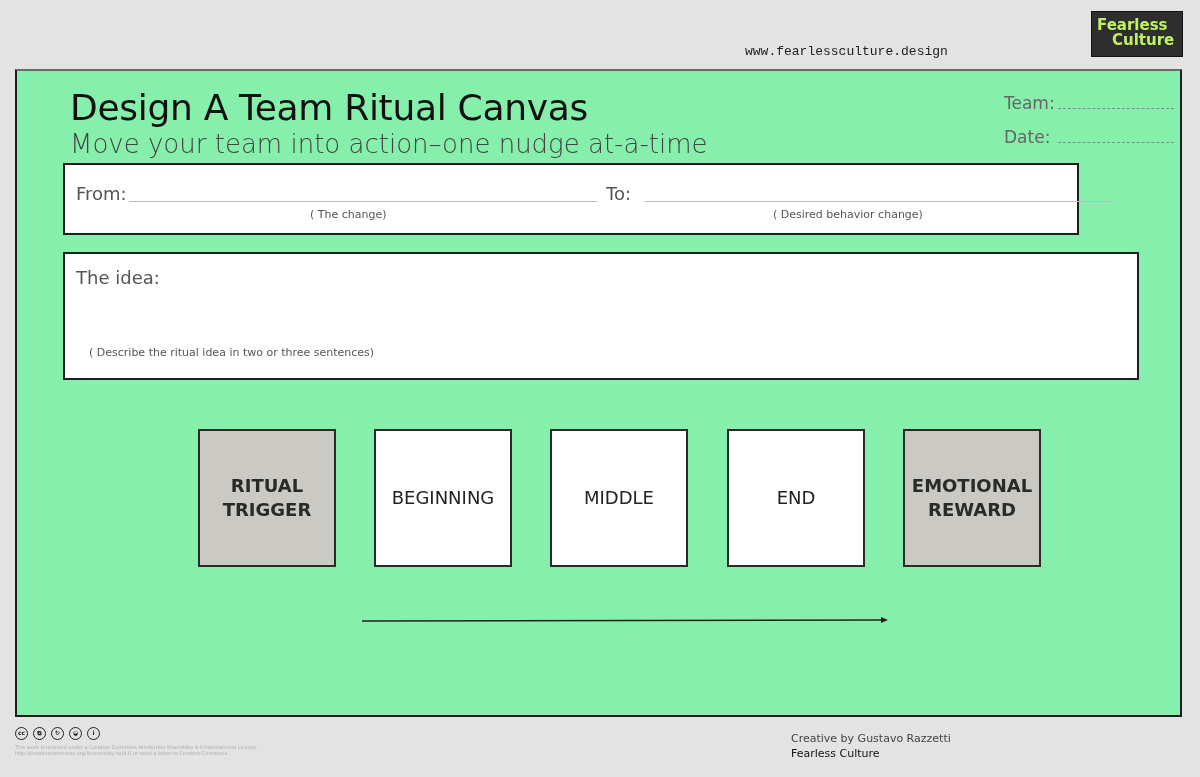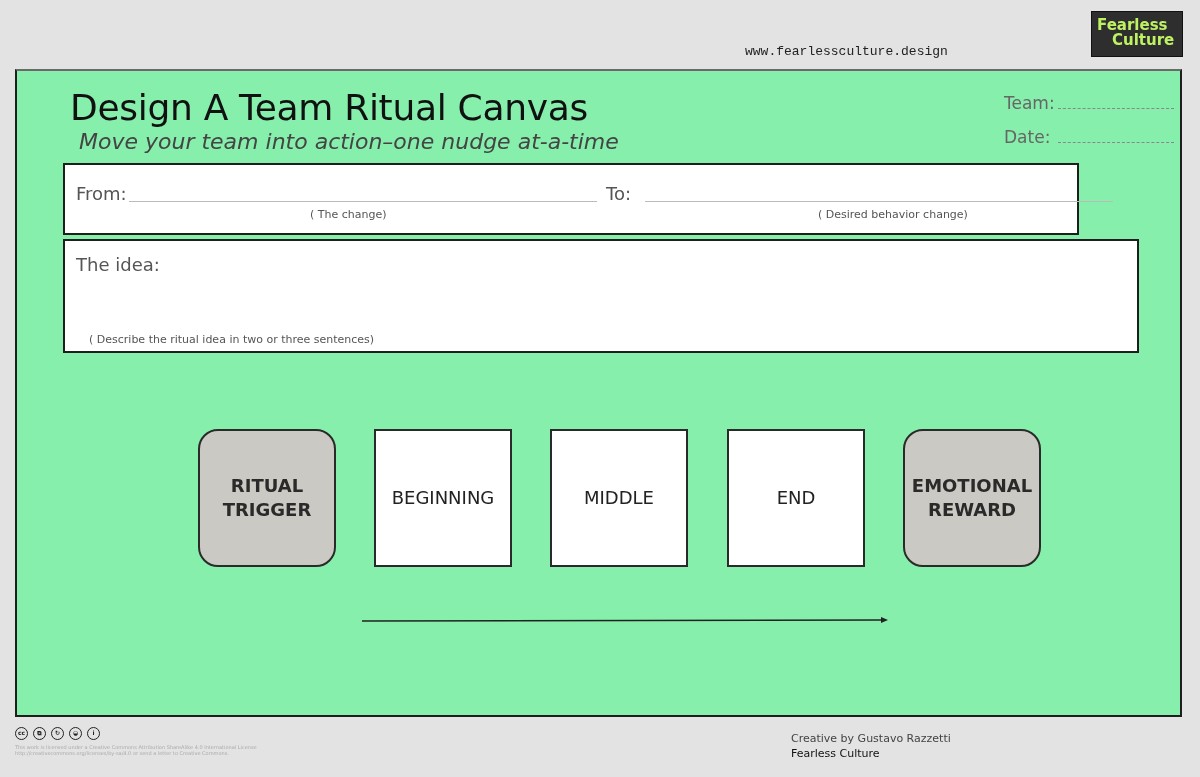--- a/index.html
+++ b/index.html
@@ -6,39 +6,39 @@
   html, body { width: 1200px; height: 777px; overflow: hidden; }
   body { background: #e3e3e3; font-family: "DejaVu Sans", sans-serif; color: #222; position: relative; }
 
   .website { position: absolute; left: 745px; top: 44px; font-family: Liberation Mono, monospace; font-size: 13px; color: #222; }
   .logo { position: absolute; left: 1091px; top: 11px; width: 92px; height: 46px; background: #2e2e2e; border: 1px solid #111; color: #bef264; font-family: "DejaVu Sans", sans-serif; font-weight: bold; font-size: 15px; line-height: 15px; padding: 6px 0 0 5px; }
   .logo .l2 { display: block; padding-left: 15px; }
 
   .canvas { position: absolute; left: 15px; top: 69px; width: 1167px; height: 648px; background: #86efac; border: 2px solid #1e1e1e; border-top-color: #6a6a6a; }
 
   .title { position: absolute; left: 53px; top: 16px; font-size: 36px; font-weight: normal; color: #111; letter-spacing: -0.3px; }
-  .subtitle { position: absolute; left: 62px; top: 58px; font-size: 22px; font-weight: 300; color: #444; font-style: italic; }
+  .subtitle { position: absolute; left: 53px; top: 58px; font-size: 26px; font-weight: 300; color: #444; }
 
   .meta-row { position: absolute; left: 987px; font-size: 17px; color: #666; white-space: nowrap; }
   .meta-row .blank { display: inline-block; width: 116px; border-bottom: 1px dashed #888; margin-left: 3px; vertical-align: baseline; }
   .team { top: 22px; }
   .date { top: 56px; }
 
   .box { position: absolute; border: 2px solid #1e1e1e; background: #fff; }
   .fromto { left: 46px; top: 92px; width: 1016px; height: 72px; }
   .fromto .lbl { position: absolute; top: 18px; font-size: 18px; color: #555; }
   .fromto .line { position: absolute; top: 36px; border-bottom: 1px solid #bbb; }
   .fromto .hint { position: absolute; top: 43px; font-size: 11px; color: #555; }
 
-  .idea { left: 46px; top: 168px; width: 1076px; height: 114px; }
+  .idea { left: 46px; top: 181px; width: 1076px; height: 128px; }
   .idea .lbl { position: absolute; left: 11px; top: 13px; font-size: 18px; color: #555; }
   .idea .hint { position: absolute; left: 10px; top: 92px; font-size: 11px; color: #555; margin-left: 14px; }
 
   .step { position: absolute; top: 358px; width: 138px; height: 138px; border: 2px solid #2a2a2a; background: #fff; display: flex; align-items: center; justify-content: center; text-align: center; font-size: 18px; color: #222; line-height: 24px; }
-  .step.key { background: #cbc9c4; font-weight: bold; color: #2a2a2a; border-radius: 20px; }
+  .step.key { background: #cbc9c4; font-weight: bold; color: #2a2a2a; }
 
   .arrow { position: absolute; left: 345px; top: 544px; width: 526px; height: 10px; }
 
   .cc-icons { position: absolute; left: 15px; top: 727px; display: flex; gap: 5px; }
   .cc { width: 13px; height: 13px; border: 1.5px solid #222; border-radius: 50%; font-size: 6px; line-height: 10px; text-align: center; font-weight: bold; color: #222; }
   .license { position: absolute; left: 15px; top: 744px; font-size: 5px; line-height: 6px; color: #aaa; }
   .credit { position: absolute; left: 791px; top: 731px; font-size: 11px; color: #444; line-height: 15px; }
   .credit .brand { font-weight: normal; color: #111; display: block; }
 </style>
 </head>
@@ -60,21 +60,21 @@
   <div class="meta-row date">
     <span>Date:</span><span class="blank" style="margin-left:8px;"></span>
   </div>
 
   <div class="box fromto">
     <span class="lbl" style="left:11px">From:</span>
     <div class="line" style="left:64px;width:468px"></div>
     <span class="hint" style="left:245px">( The change)</span>
     <span class="lbl" style="left:541px">To:</span>
     <div class="line" style="left:580px;width:468px"></div>
-    <span class="hint" style="left:753px">( Desired behavior change)</span>
+    <span class="hint" style="left:708px">( Desired behavior change)</span>
   </div>
 
   <div class="box idea">
     <span class="lbl">The idea:</span>
     <span class="hint">( Describe the ritual idea in two or three sentences)</span>
   </div>
 
   <div class="step key" style="left:181px">
     <div><span>RITUAL</span><br><span>TRIGGER</span></div>
   </div>

